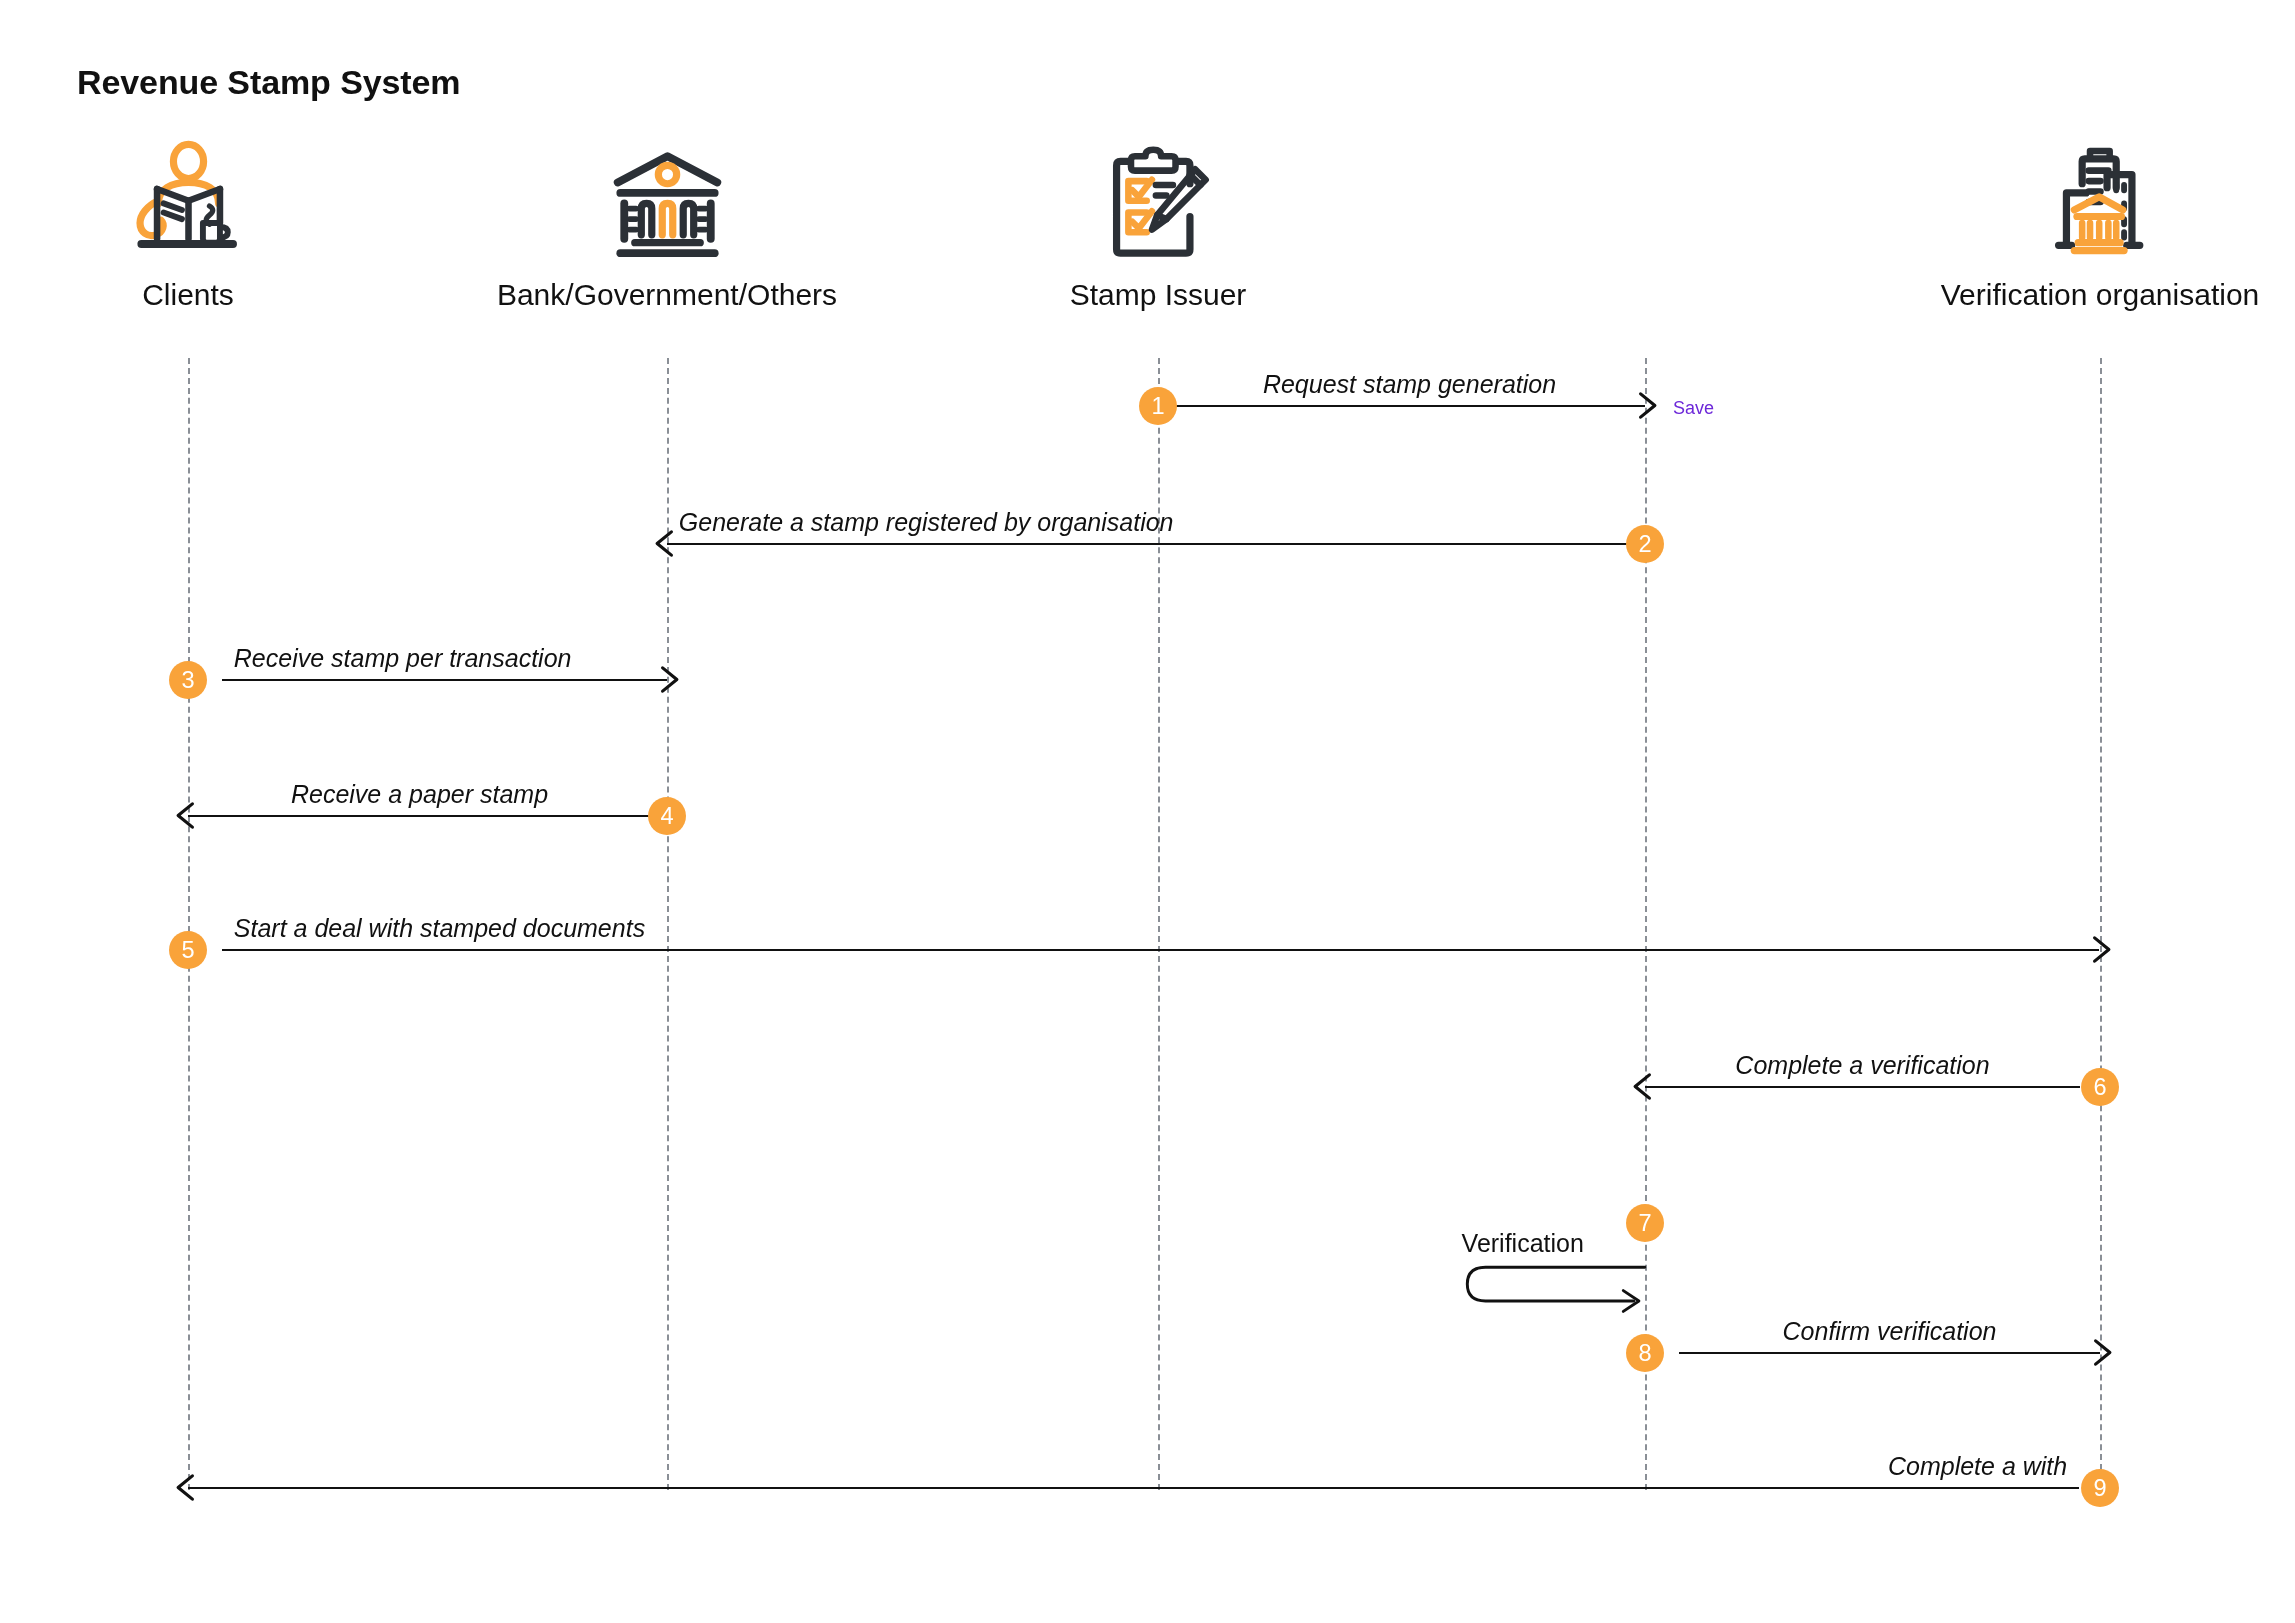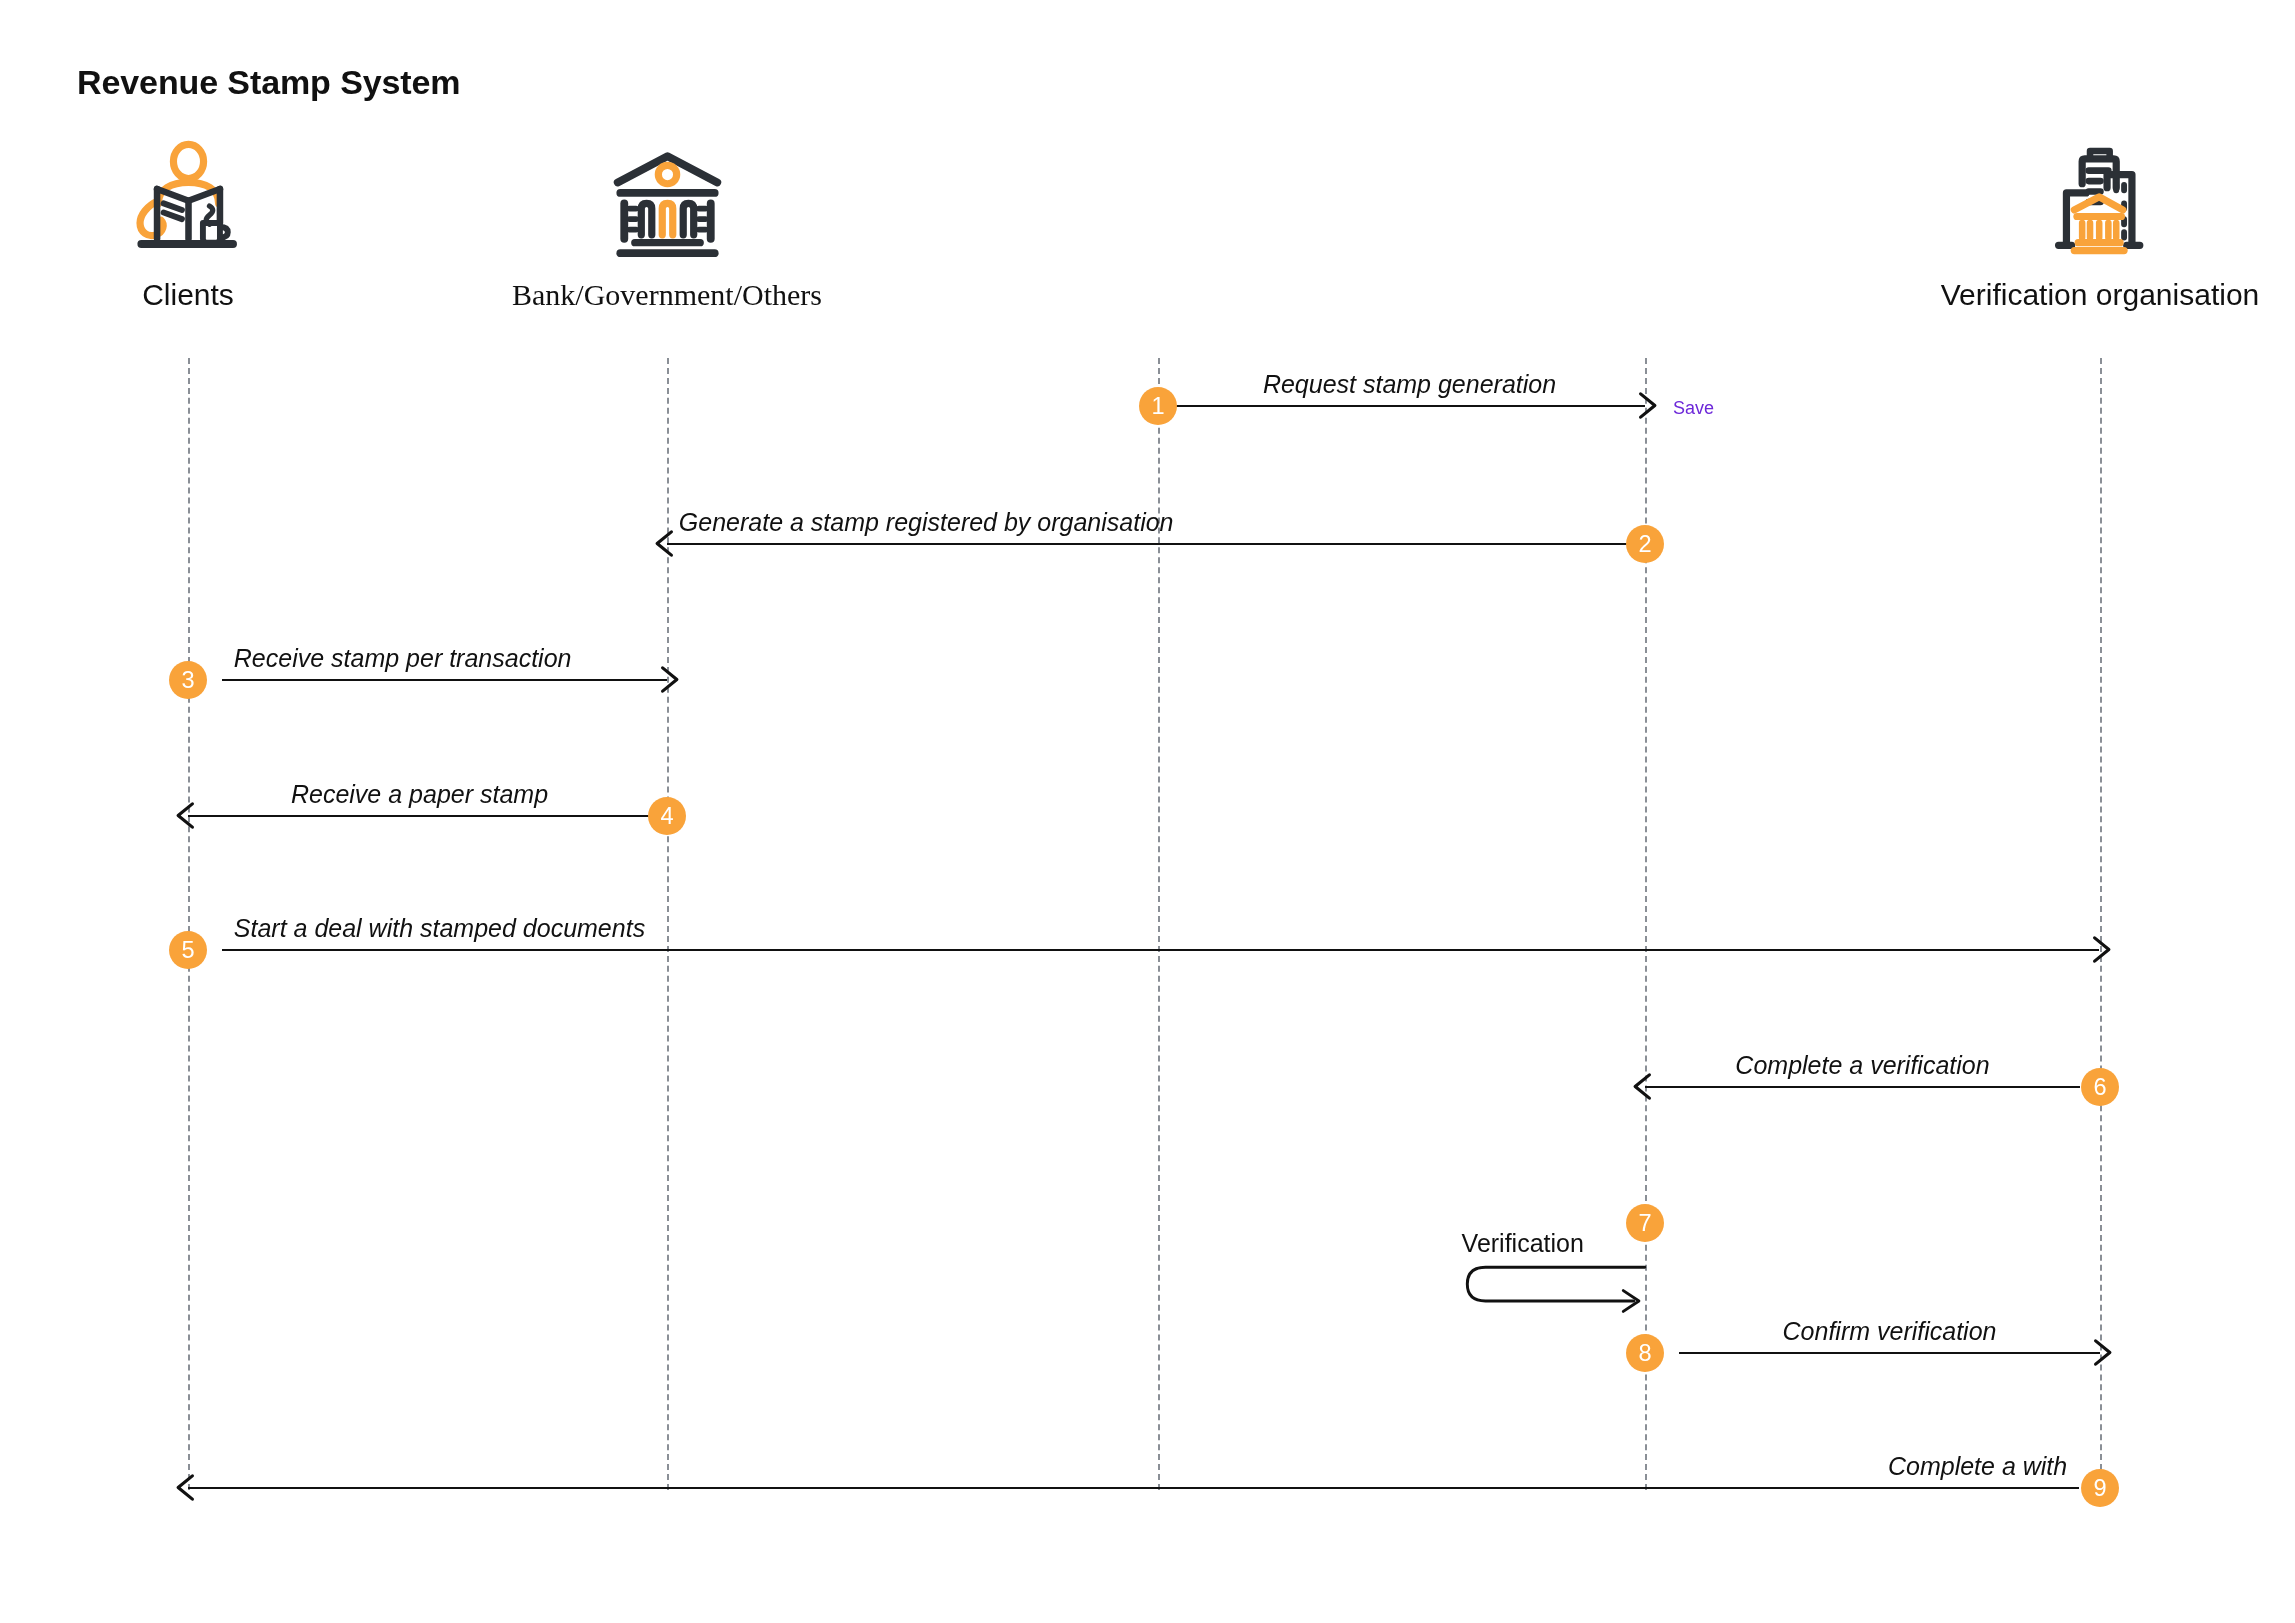--- a/index.html
+++ b/index.html
@@ -93,40 +93,58 @@
         <path d="M31 48 L45 53 M31 55 L45 60" stroke="#2B3036" stroke-width="4.5"></path>
         <path d="M61 63 L61 75 Q61 78 64 78 L71 78 Q74 78 74 75 L74 63 Z" stroke="#2B3036" stroke-width="4.5"></path>
         <path d="M74 66 Q80 66 80 70 Q80 74 74 74" stroke="#2B3036" stroke-width="4.5"></path>
         <path d="M66 50 q5 3 0 7 q-5 4 0 7" stroke="#2B3036" stroke-width="4"></path>
         <path d="M14 79 L84 79" stroke="#2B3036" stroke-width="6"></path>
       </svg>
     </span>
     <span class="alabel">Clients</span>
   </div>
 
-  <div class="actor" style="left:667px;font-family:Liberation Serif, serif;">
+  <div class="actor" style="left:667px;">
     <span class="ico">
       <svg viewBox="0 0 100 100" width="131" height="134" fill="none" stroke-linecap="round" stroke-linejoin="round">
         <path d="M12 32 L50 12 L88 32" stroke="#2B3036" stroke-width="6"></path>
         <circle cx="50" cy="26" r="7" stroke="#F9A33A" stroke-width="5.5"></circle>
         <path d="M14 40 L86 40" stroke="#2B3036" stroke-width="6"></path>
         <path d="M17 48 L17 75" stroke="#2B3036" stroke-width="6"></path>
         <path d="M83 48 L83 75" stroke="#2B3036" stroke-width="6"></path>
         <path d="M21 52 L26 52 M21 60 L26 60 M21 68 L26 68" stroke="#2B3036" stroke-width="4.5"></path>
         <path d="M74 52 L79 52 M74 60 L79 60 M74 68 L79 68" stroke="#2B3036" stroke-width="4.5"></path>
         <path d="M30 72 L30 52 q0-4 4-4 q4 0 4 4 L38 72" stroke="#2B3036" stroke-width="5.5"></path>
         <path d="M62 72 L62 52 q0-4 4-4 q4 0 4 4 L70 72" stroke="#2B3036" stroke-width="5.5"></path>
         <path d="M46 72 L46 52 q0-4 4-4 q4 0 4 4 L54 72" stroke="#F9A33A" stroke-width="5.5"></path>
         <path d="M25 78 L75 78" stroke="#2B3036" stroke-width="5.5"></path>
         <path d="M14 86 L86 86" stroke="#2B3036" stroke-width="6"></path>
       </svg>
     </span>
     <span class="alabel">Bank/Government/Others</span>
   </div>
 
+  <div class="actor" style="left:1158px;">
+    <span class="ico">
+      <svg viewBox="0 0 100 100" width="131" height="134" fill="none" stroke-linecap="round" stroke-linejoin="round">
+        <path d="M30 16 L21 16 q-3 0-3 3 L18 83 q0 3 3 3 L71 86 q3 0 3-3 L74 58" stroke="#2B3036" stroke-width="5.5"></path>
+        <path d="M62 16 L71 16 q3 0 3 3 L74 33" stroke="#2B3036" stroke-width="5.5"></path>
+        <path d="M32 12 L40 12 q0-5 6-5 q6 0 6 5 L60 12 q3 0 3 3 L63 20 q0 3-3 3 L32 23 q-3 0-3-3 L29 15 q0-3 3-3 Z" stroke="#2B3036" stroke-width="5" fill="#ffffff"></path>
+        <path d="M41 31 L27 31 L27 46 L41 46" stroke="#F9A33A" stroke-width="5"></path>
+        <path d="M30 38 L35 43 L45 30" stroke="#F9A33A" stroke-width="5"></path>
+        <path d="M41 55 L27 55 L27 70 L41 70" stroke="#F9A33A" stroke-width="5"></path>
+        <path d="M30 62 L35 67 L45 54" stroke="#F9A33A" stroke-width="5"></path>
+        <path d="M48 34 L61 34 M48 42 L56 42" stroke="#2B3036" stroke-width="5"></path>
+        <path d="M78 22 L86 30 L56 60 L45 68 L49 57 Z" stroke="#2B3036" stroke-width="5"></path>
+        <path d="M74 26 L82 34" stroke="#2B3036" stroke-width="5"></path>
+        <path d="M49 57 L56 60" stroke="#2B3036" stroke-width="5"></path>
+      </svg>
+    </span>
+    <span class="alabel">Stamp Issuer</span>
+  </div>
 
 
   <div class="actor" style="left:2100px;">
     <span class="ico">
       <svg viewBox="0 0 100 100" width="131" height="134" fill="none" stroke-linecap="round" stroke-linejoin="round">
         <path d="M36 33 L36 16 q0-2 2-2 L60 14 q2 0 2 2 L62 36" stroke="#2B3036" stroke-width="5.5"></path>
         <path d="M42 14 L42 8 L57 8 L57 14" stroke="#2B3036" stroke-width="5"></path>
         <path d="M41 23 L56 23 M41 31 L50 31 M41 39 L50 39 M41 47 L50 47" stroke="#2B3036" stroke-width="5"></path>
         <path d="M55 36 L55 26 L74 26 L74 80" stroke="#2B3036" stroke-width="5.5"></path>
         <path d="M62 34 L62 38 M68 34 L68 38 M68 48 L68 52 M68 60 L68 64 M68 70 L68 74" stroke="#2B3036" stroke-width="4.5"></path>

